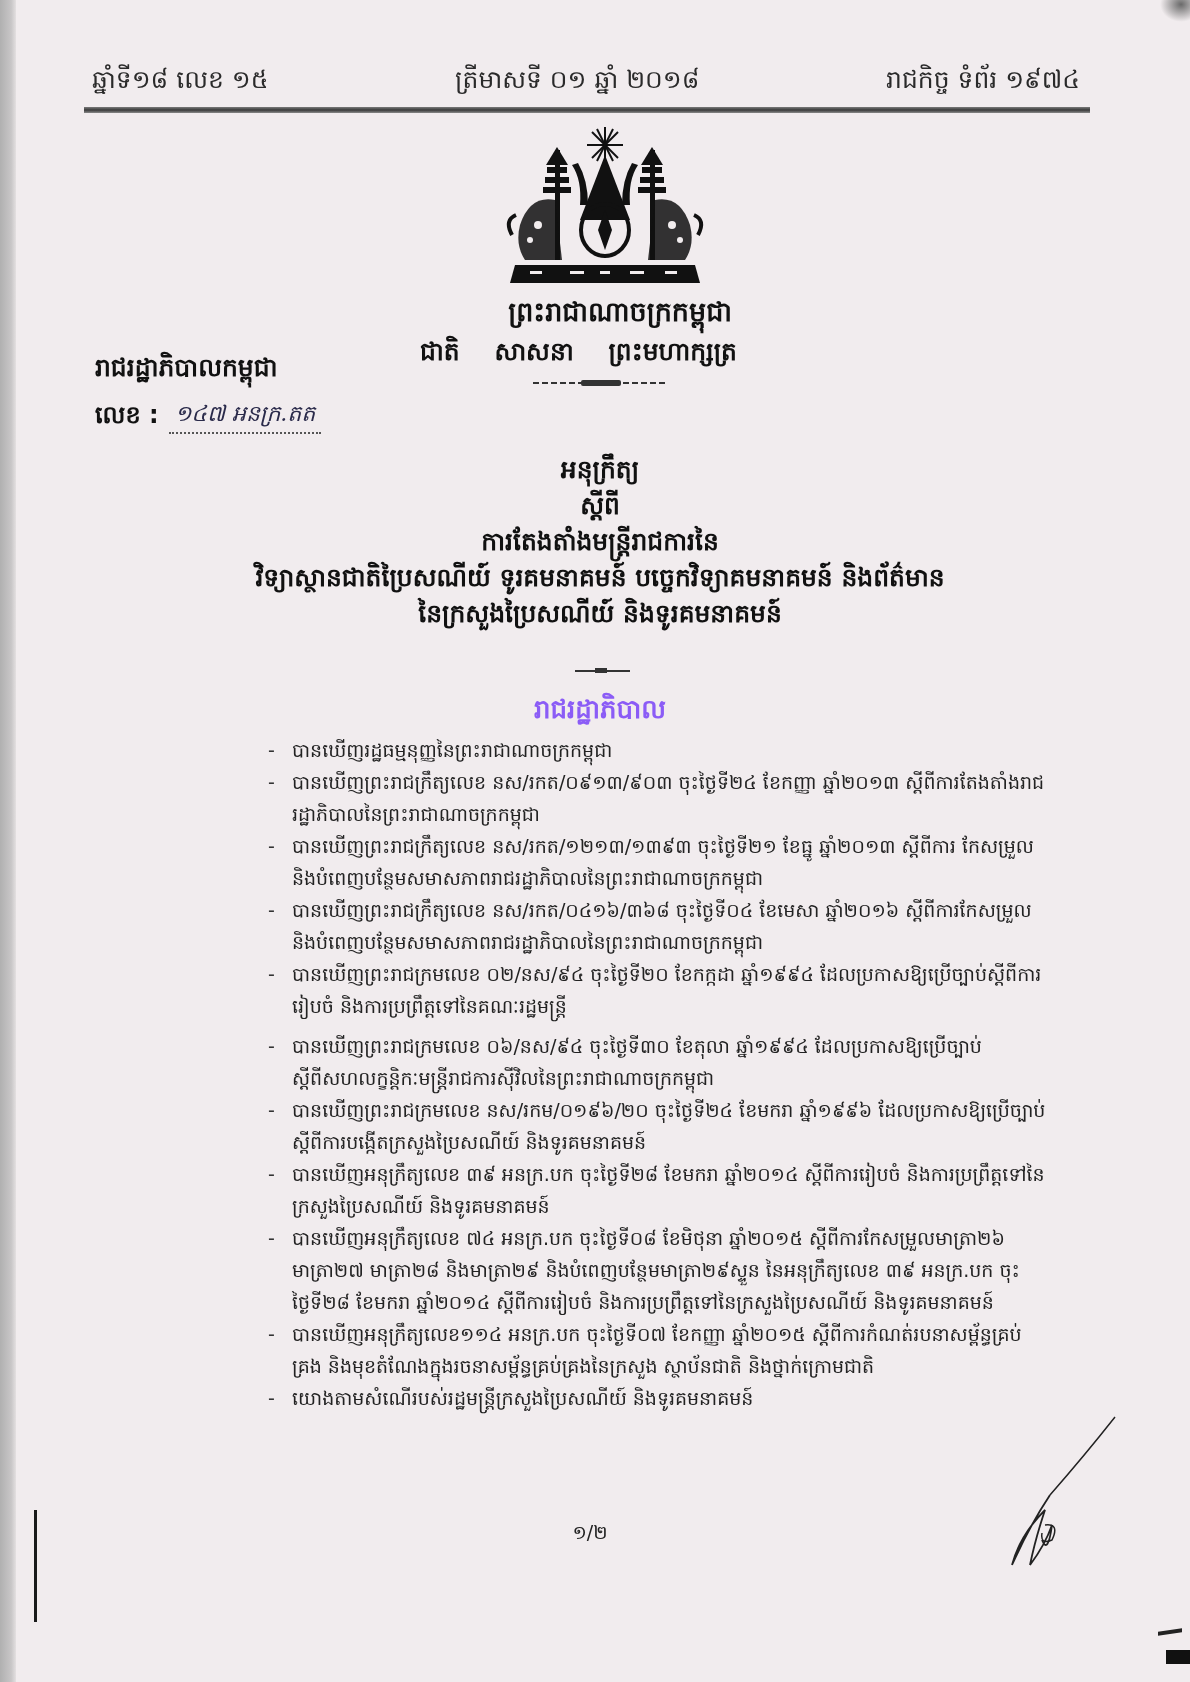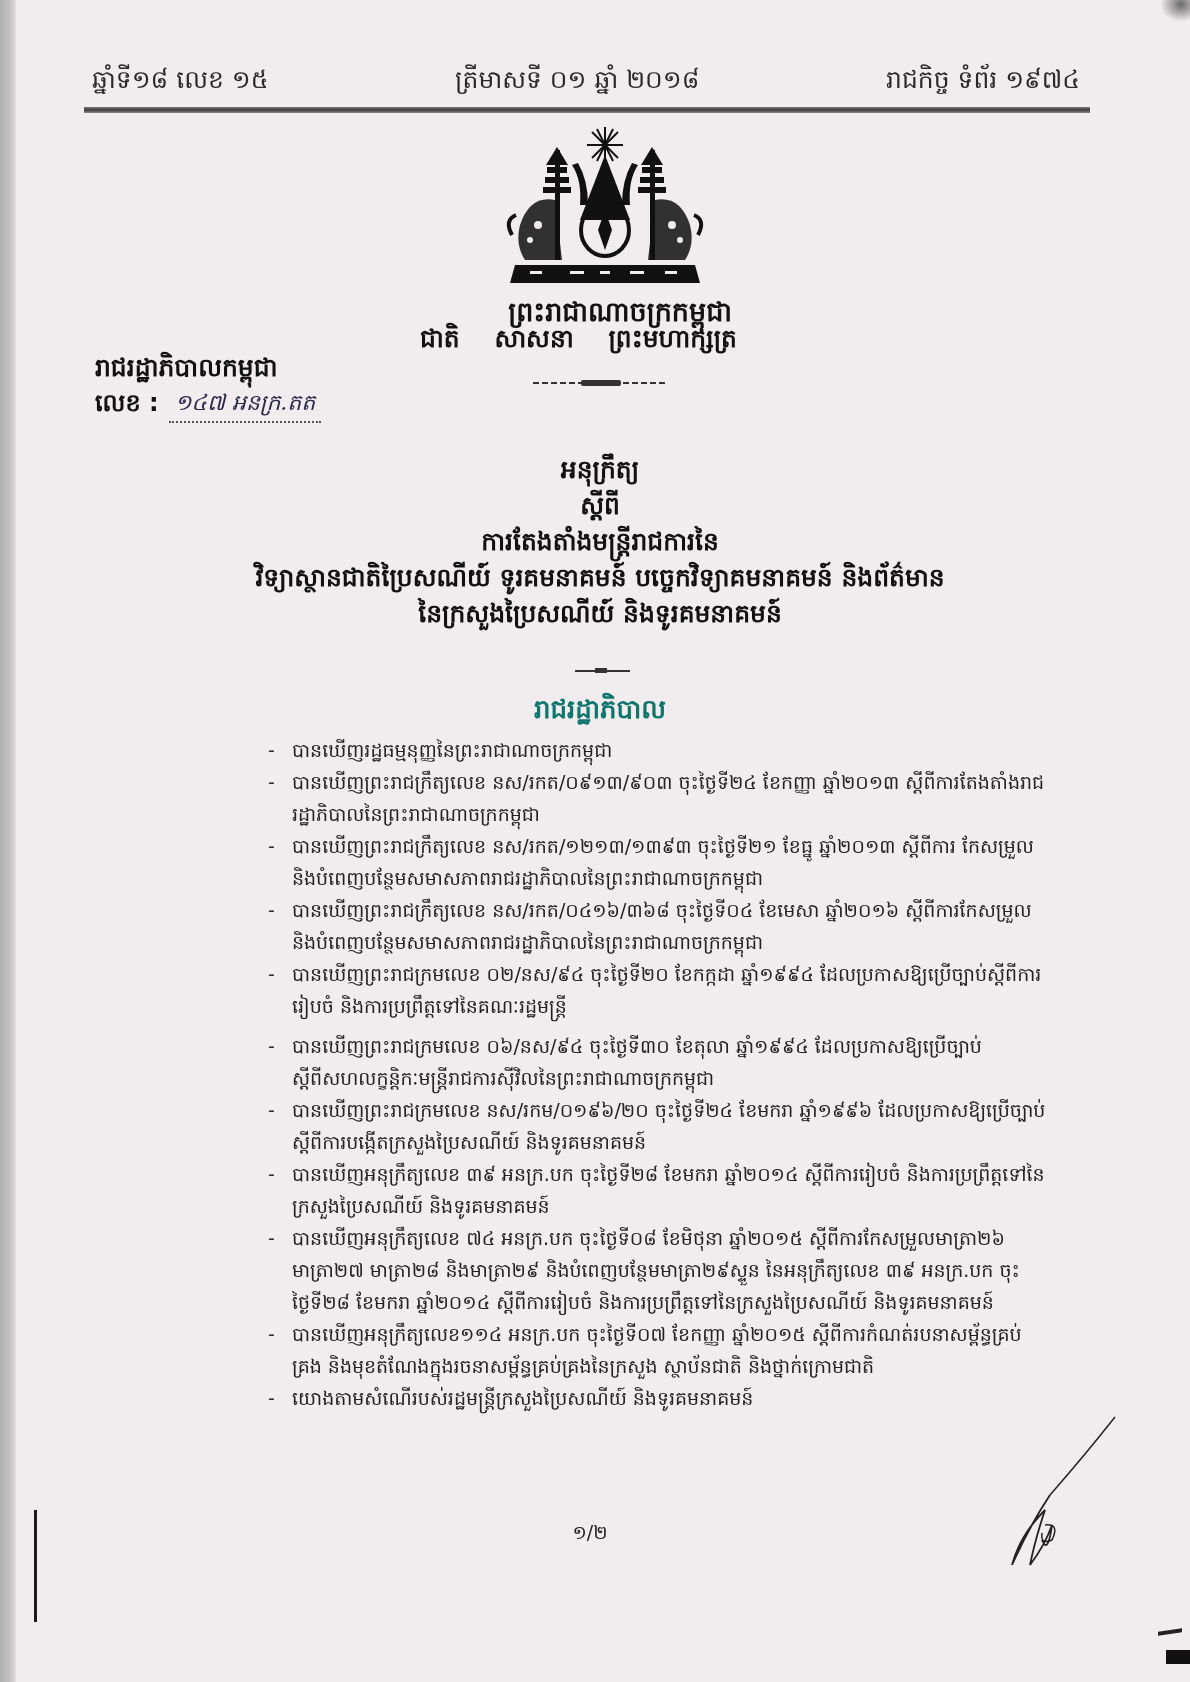--- a/index.html
+++ b/index.html
@@ -30,53 +30,53 @@
     position: absolute; left: 500px; top: 125px; width: 210px; height: 160px;
   }
   .kingdom {
     position: absolute; left: 440px; top: 295px; width: 360px; text-align: center;
     font-size: 27px; font-weight: bold; color: #111;
   }
   .gov-left {
     position: absolute; left: 95px; top: 352px; font-size: 25px; font-weight: bold; color: #111;
   }
   .motto {
-    position: absolute; left: 420px; top: 323px; font-size: 25px; font-weight: bold; color: #111;
+    position: absolute; left: 420px; top: 336px; font-size: 25px; font-weight: bold; color: #111;
     word-spacing: 26px;
   }
   .motto-rule {
     position: absolute; left: 533px; top: 382px; width: 135px; height: 2px;
     background: repeating-linear-gradient(to right, #333 0 6px, transparent 6px 9px);
   }
   .motto-rule::after {
     content: ""; position: absolute; left: 48px; top: -2px; width: 40px; height: 6px;
     background: #333; border-radius: 2px;
   }
   .ref-line {
-    position: absolute; left: 95px; top: 388px; font-size: 24px; display: flex; align-items: flex-end;
+    position: absolute; left: 95px; top: 400px; font-size: 24px; display: flex; align-items: flex-start;
   }
   .ref-label { font-weight: bold; color: #111; }
   .ref-value {
     margin-left: 10px; font-family: "DejaVu Serif", serif; font-style: italic; color: #2a2a4a;
     border-bottom: 2px dotted #555; padding: 0 6px; font-size: 22px;
   }
   .title-block {
     position: absolute; left: 160px; width: 880px; top: 452px; text-align: center;
     font-weight: bold; color: #111;
   }
   .title-block div { font-size: 25px; line-height: 36px; }
   .title-rule {
     position: absolute; left: 575px; top: 670px; width: 55px; height: 2px; background: #333;
   }
   .title-rule::after {
     content: ""; position: absolute; left: 20px; top: -2px; width: 12px; height: 5px; background: #333;
   }
   .gov-heading {
     position: absolute; left: 160px; width: 880px; top: 693px; text-align: center;
-    font-size: 26px; font-weight: bold; color: #0f766e;
+    font-size: 26px; font-weight: bold; color: #8b5cf6;
   }
   .recitals {
     position: absolute; left: 268px; width: 778px; top: 734px;
     list-style: none; margin: 0; padding: 0;
     font-size: 19px; line-height: 32px; color: #222;
   }
   .recitals li { position: relative; padding-left: 24px; margin: 0; }
   .recitals li::before {
     content: "-"; position: absolute; left: 0; top: 0; color: #333;
   }

